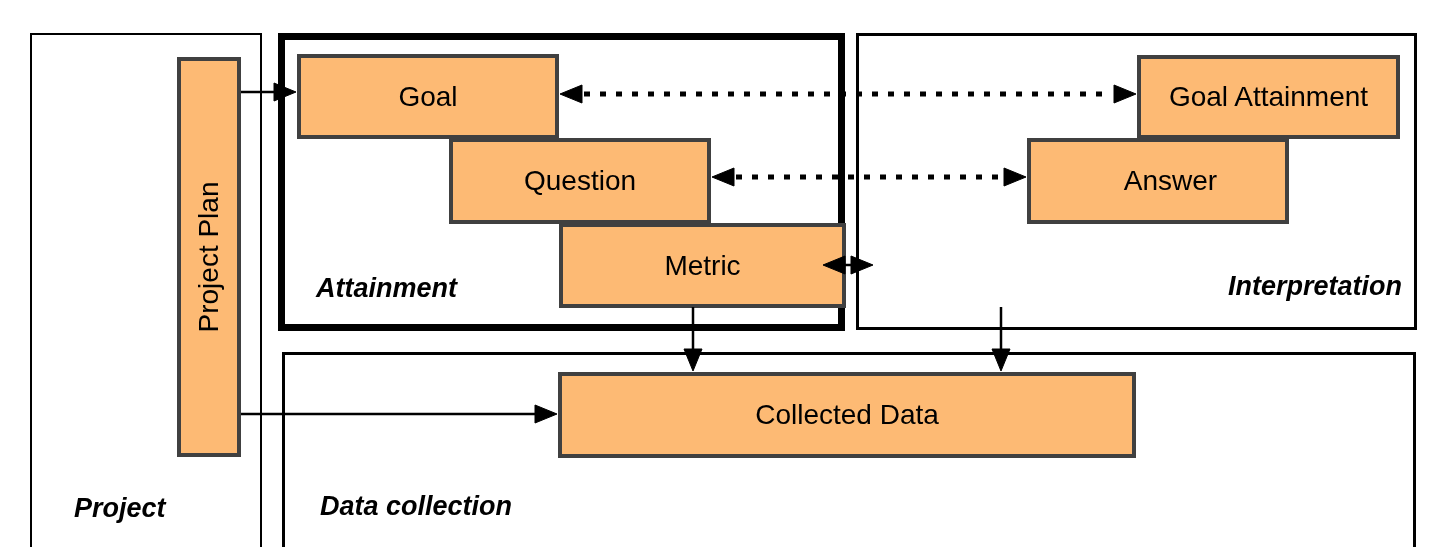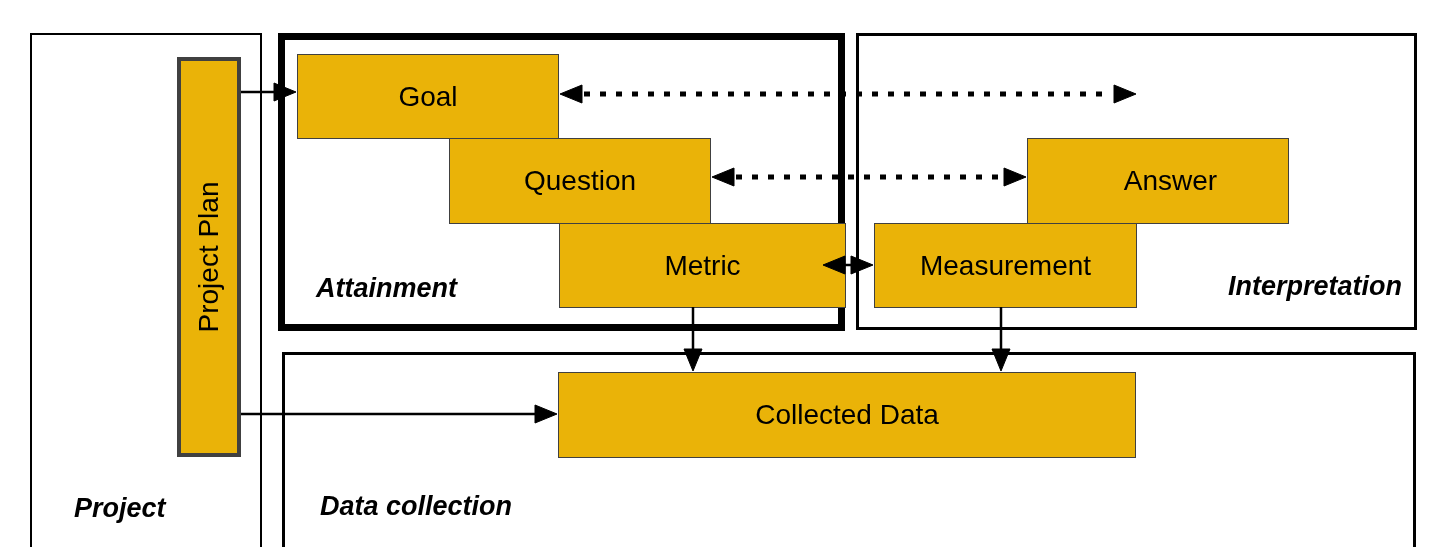--- a/index.html
+++ b/index.html
@@ -21,22 +21,22 @@
     position: absolute;
     font-weight: bold;
     font-style: italic;
     font-size: 27px;
     letter-spacing: 0px;
     white-space: nowrap;
   }
   .node {
     position: absolute;
     box-sizing: border-box;
-    background: #eab308;
-    border: 1px solid #404040;
+    background: #fdba74;
+    border: 4px solid #404040;
     display: flex;
     align-items: center;
     justify-content: center;
     font-size: 28px;
     white-space: nowrap;
   }
   .planning-region       { left: 30px;  top: 33px;  width: 232px;  height: 530px; border: 2px solid #000; }
   .definition-region     { left: 278px; top: 33px;  width: 567px;  height: 298px; border: 7px solid #000; }
   .interpretation-region { left: 856px; top: 33px;  width: 561px;  height: 297px; border: 3px solid #000; }
   .datacollection-region { left: 282px; top: 352px; width: 1134px; height: 212px; border: 3px solid #000; }
@@ -102,28 +102,28 @@
   </div>
 
   <div class="node question-box">
     <span>Question</span>
   </div>
 
   <div class="node metric-box">
     <span>Metric</span>
   </div>
 
+  <div class="node goal-attainment-box">
+    <span>Goal Attainment</span>
+  </div>
 
   <div class="node answer-box">
     <span>Answer</span>
   </div>
 
-  <div class="node measurement-box">
-    <span>Measurement</span>
-  </div>
 
   <div class="node collected-data-box">
     <span>Collected Data</span>
   </div>
 
   <svg class="arrow-layer" viewBox="0 0 1439 547" xmlns="http://www.w3.org/2000/svg">
 
     <g>
       <line class="solid-line" x1="241" y1="92" x2="278" y2="92"></line>
       <polygon class="head" points="296,92 274,83 274,101"></polygon>

